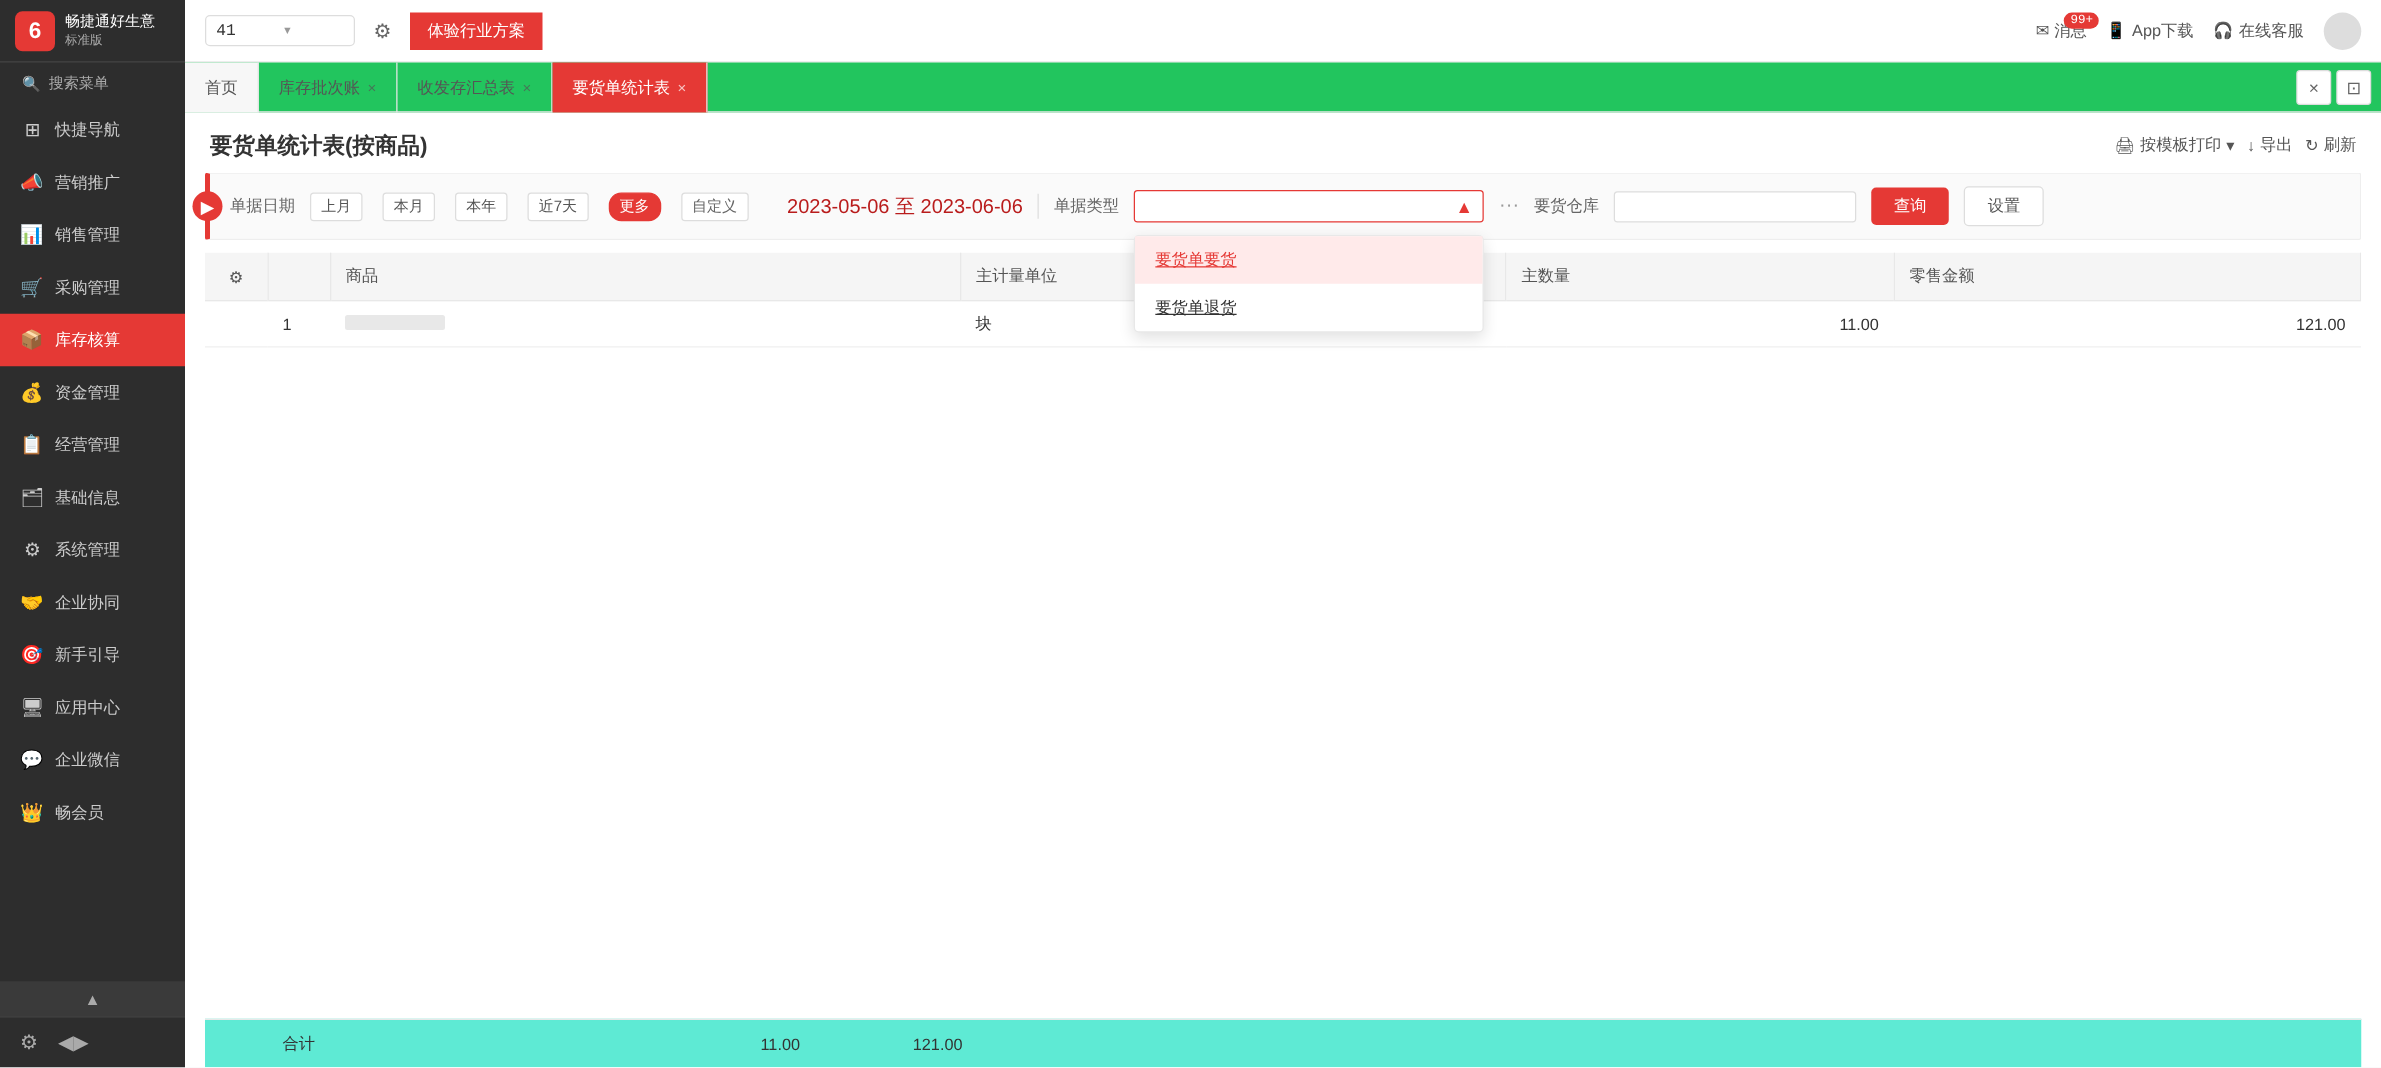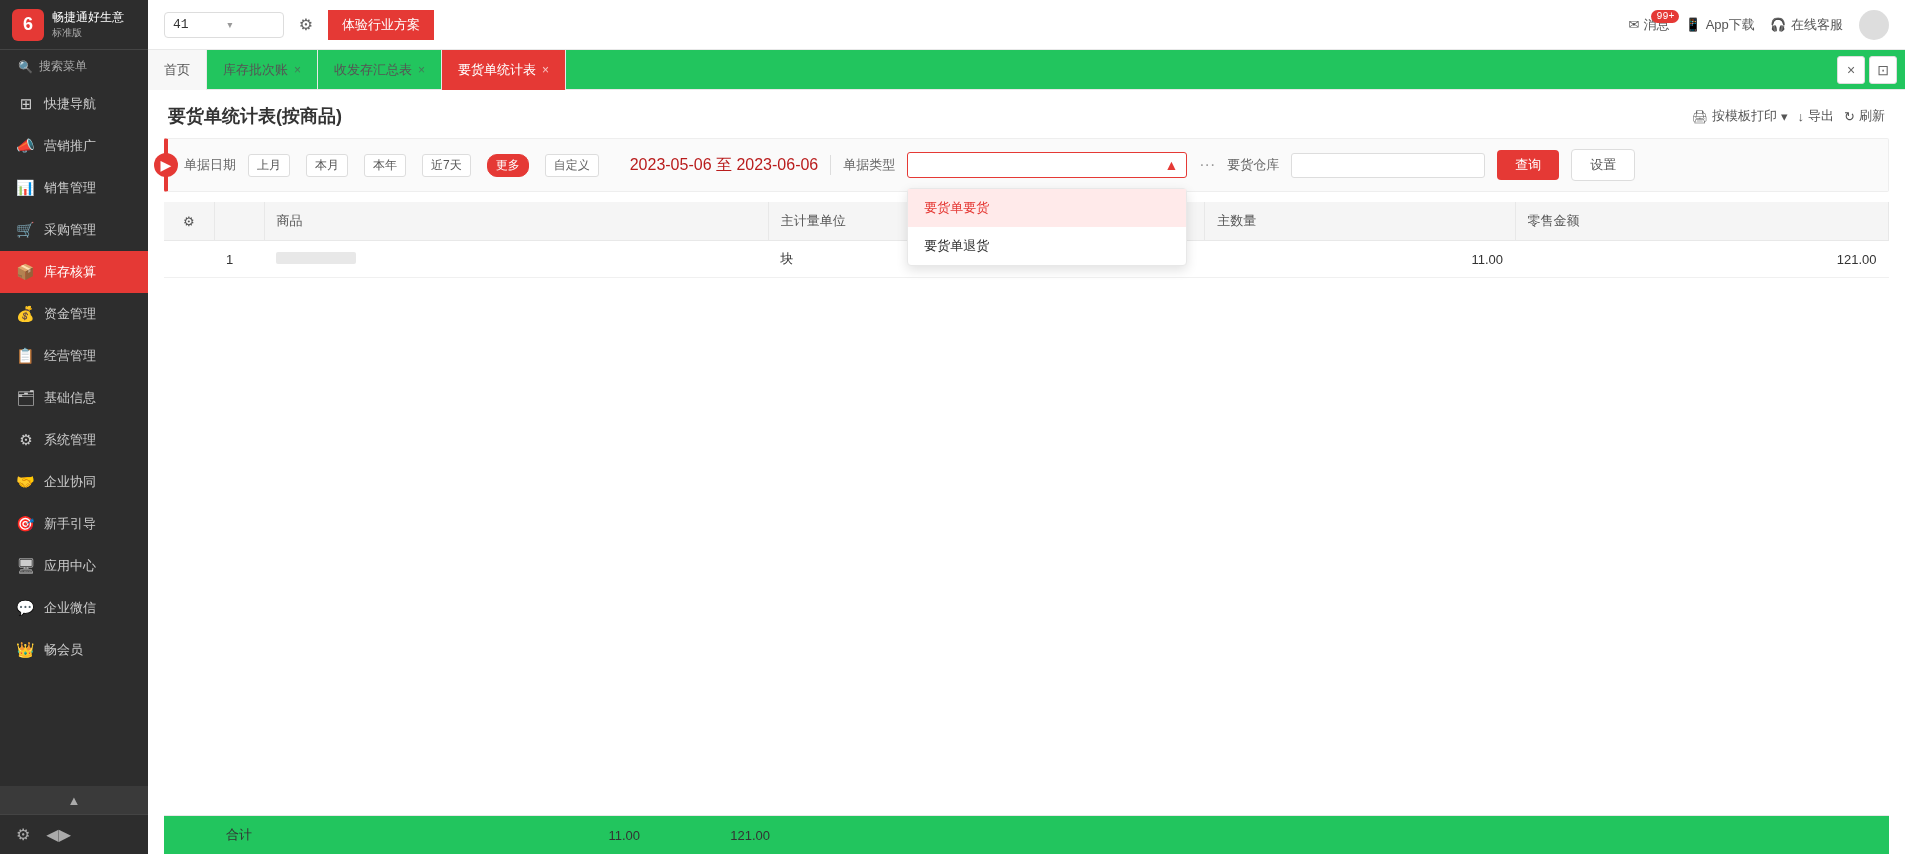--- a/index.html
+++ b/index.html
@@ -383,20 +383,21 @@
       border-radius: 4px;
       box-shadow: 0 4px 12px rgba(0,0,0,0.12);
       min-width: 280px;
       z-index: 100;
     }
     .dropdown-item {
       padding: 10px 16px;
       font-size: 13px;
       color: #333;
       cursor: pointer;
+      text-decoration: underline;
     }
     .dropdown-item.selected { background: #ffeaea; color: #e53935; }
 
     
     .table-wrapper {
       flex: 1;
       overflow: auto;
       margin: 0 16px;
     }
     table {
@@ -435,21 +436,21 @@
     .placeholder-cell {
       display: inline-block;
       width: 80px;
       height: 12px;
       background: #e8e8e8;
       border-radius: 2px;
     }
 
     
     .table-footer {
-      background: #22c55e;
+      background: #5eead4;
       border-top: 1px solid #e8e8e8;
       display: flex;
       align-items: center;
       padding: 10px 12px;
       font-size: 13px;
       color: #333;
       margin: 0 16px;
       gap: 0;
     }
     .footer-label { width: 226px; padding-left: 50px; }

